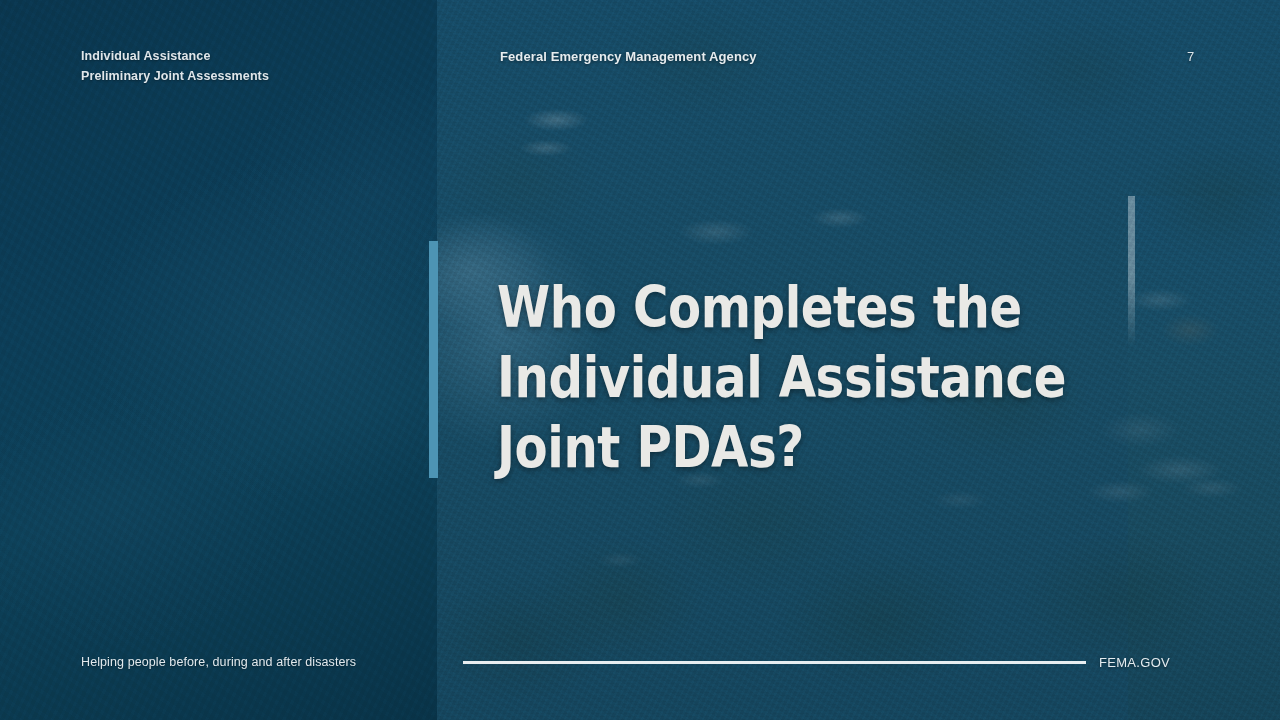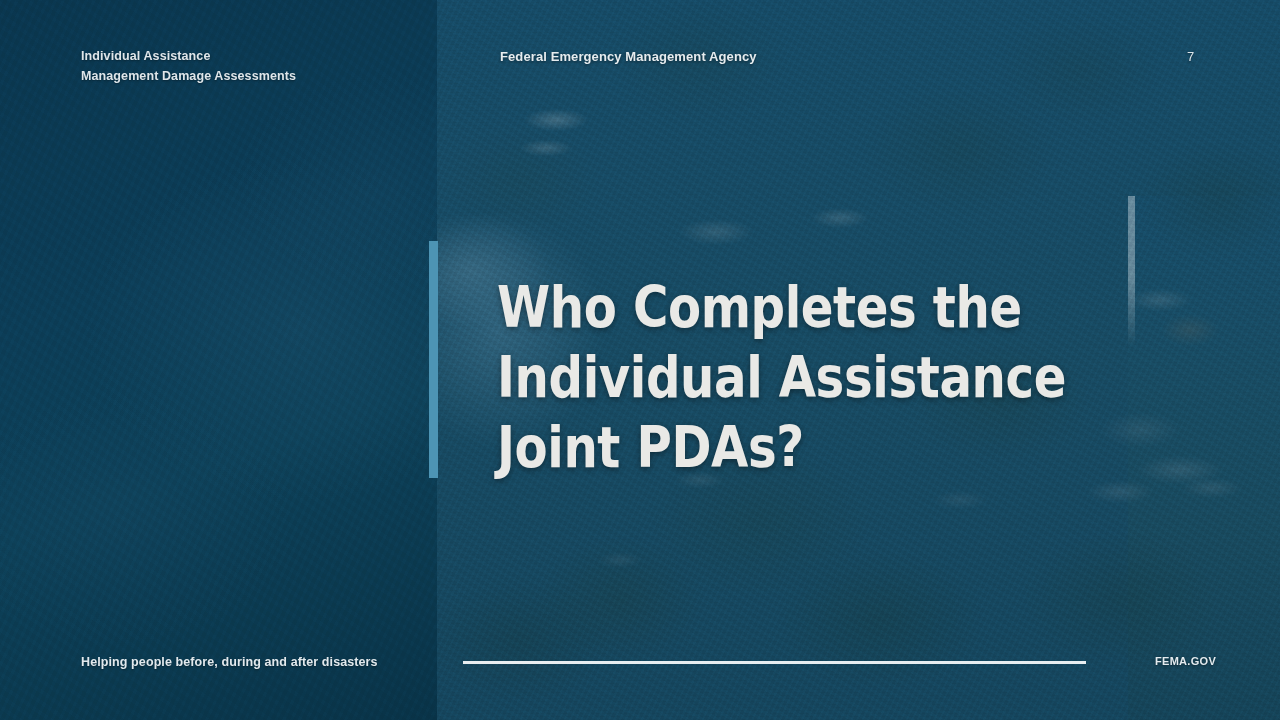--- a/index.html
+++ b/index.html
@@ -153,36 +153,36 @@
     letter-spacing:-.4px;
     text-shadow:0 2px 7px rgba(0,0,0,.40);
     transform:scaleX(.94);
     transform-origin:left top;
   }
 
   
   .footer-tagline {
     position:absolute; left:81px; top:655px;
     color:#e2e9ed;
-    font-size:12.5px; font-weight:bold;
+    font-size:12.5px; font-weight:normal;
     letter-spacing:.1px; white-space:nowrap;
     text-shadow:0 1px 2px rgba(0,0,0,.35);
   }
 
   .footer-rule {
     position:absolute;
     left:463px; top:661px;
     width:623px; height:3px;
     background:#e9eef1;
   }
 
   .footer-url {
-    position:absolute; left:1155px; top:655px;
+    position:absolute; left:1099px; top:655px;
     color:#e4ebef;
-    font-size:11px; font-weight:bold;
+    font-size:13px; font-weight:normal;
     letter-spacing:.3px; white-space:nowrap;
     text-shadow:0 1px 3px rgba(0,0,0,.45);
   }
 </style>
 </head>
 <body>
 
 <div class="slide">
 
   <div class="photo"></div>
@@ -190,21 +190,21 @@
   <div class="photo-grain"></div>
 
   <div class="left-panel">
     <div class="left-panel-grain"></div>
   </div>
 
   <div class="accent-bar"></div>
 
   <div class="hdr-left">
     <div>Individual Assistance</div>
-    <div>Management Damage Assessments</div>
+    <div>Preliminary Joint Assessments</div>
   </div>
 
   <div class="hdr-center">Federal Emergency Management Agency</div>
 
   <div class="hdr-page">7</div>
 
   <div class="title">
     <div>Who Completes the</div>
     <div>Individual Assistance</div>
     <div>Joint PDAs?</div>

